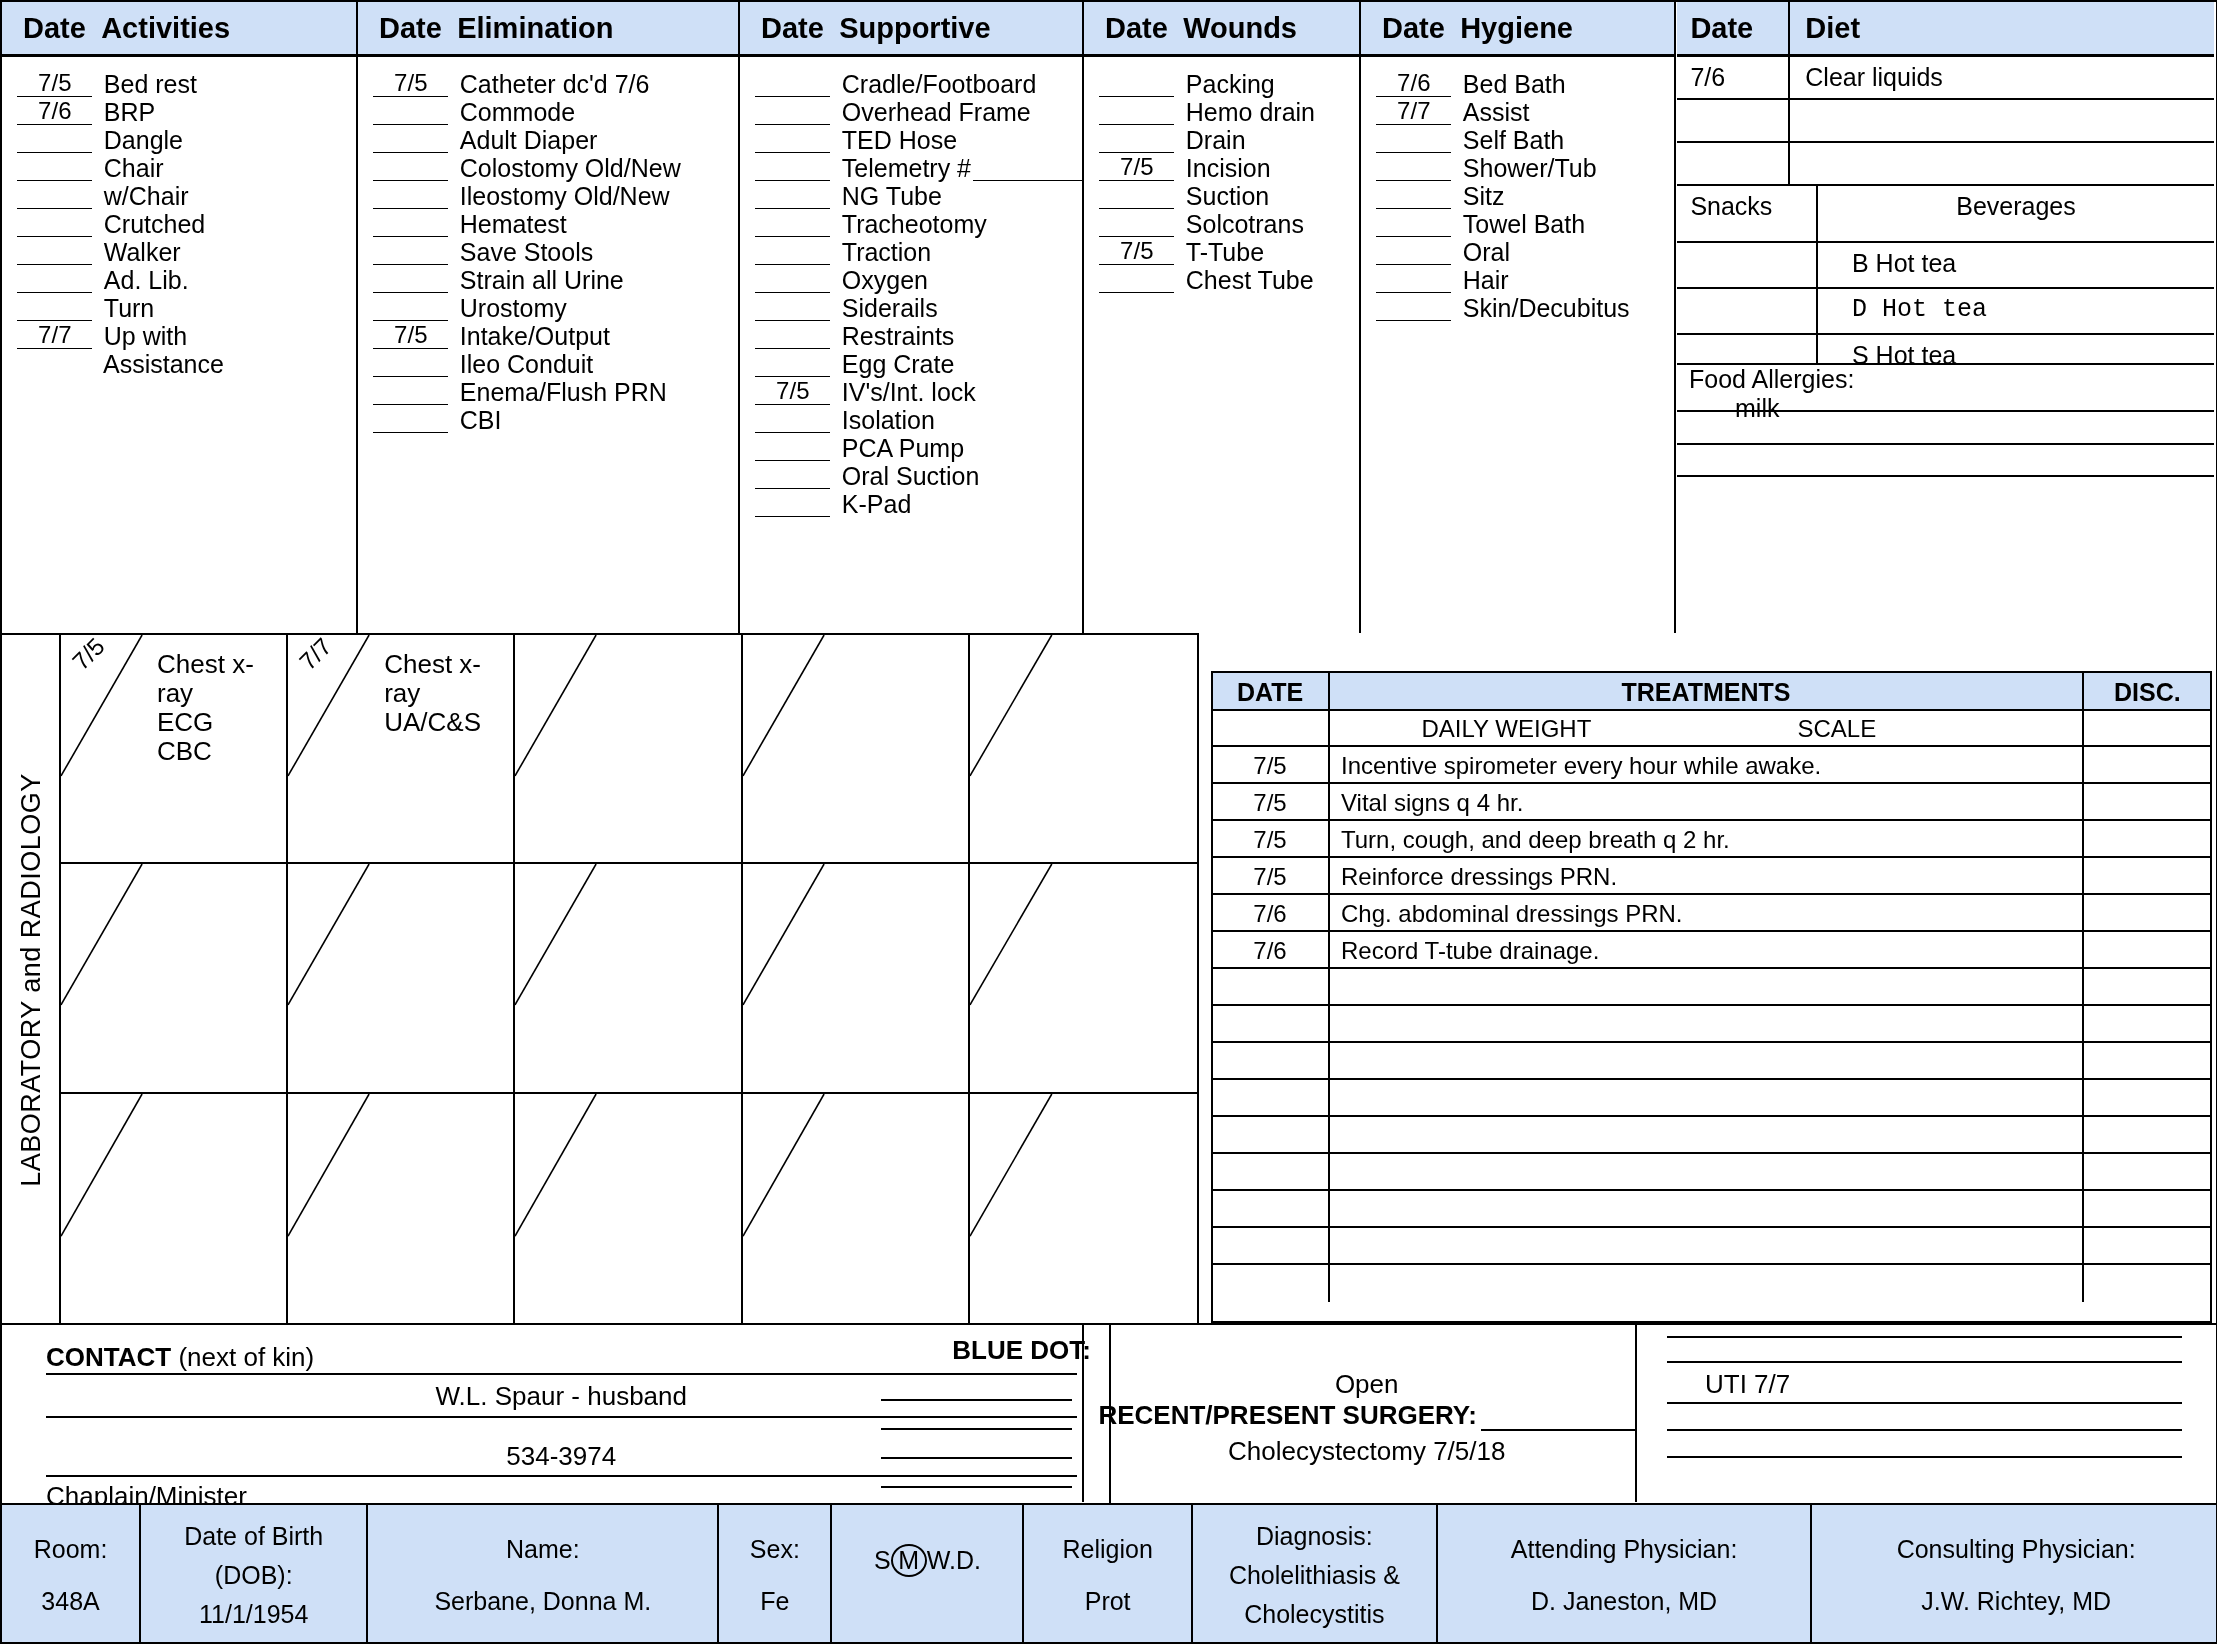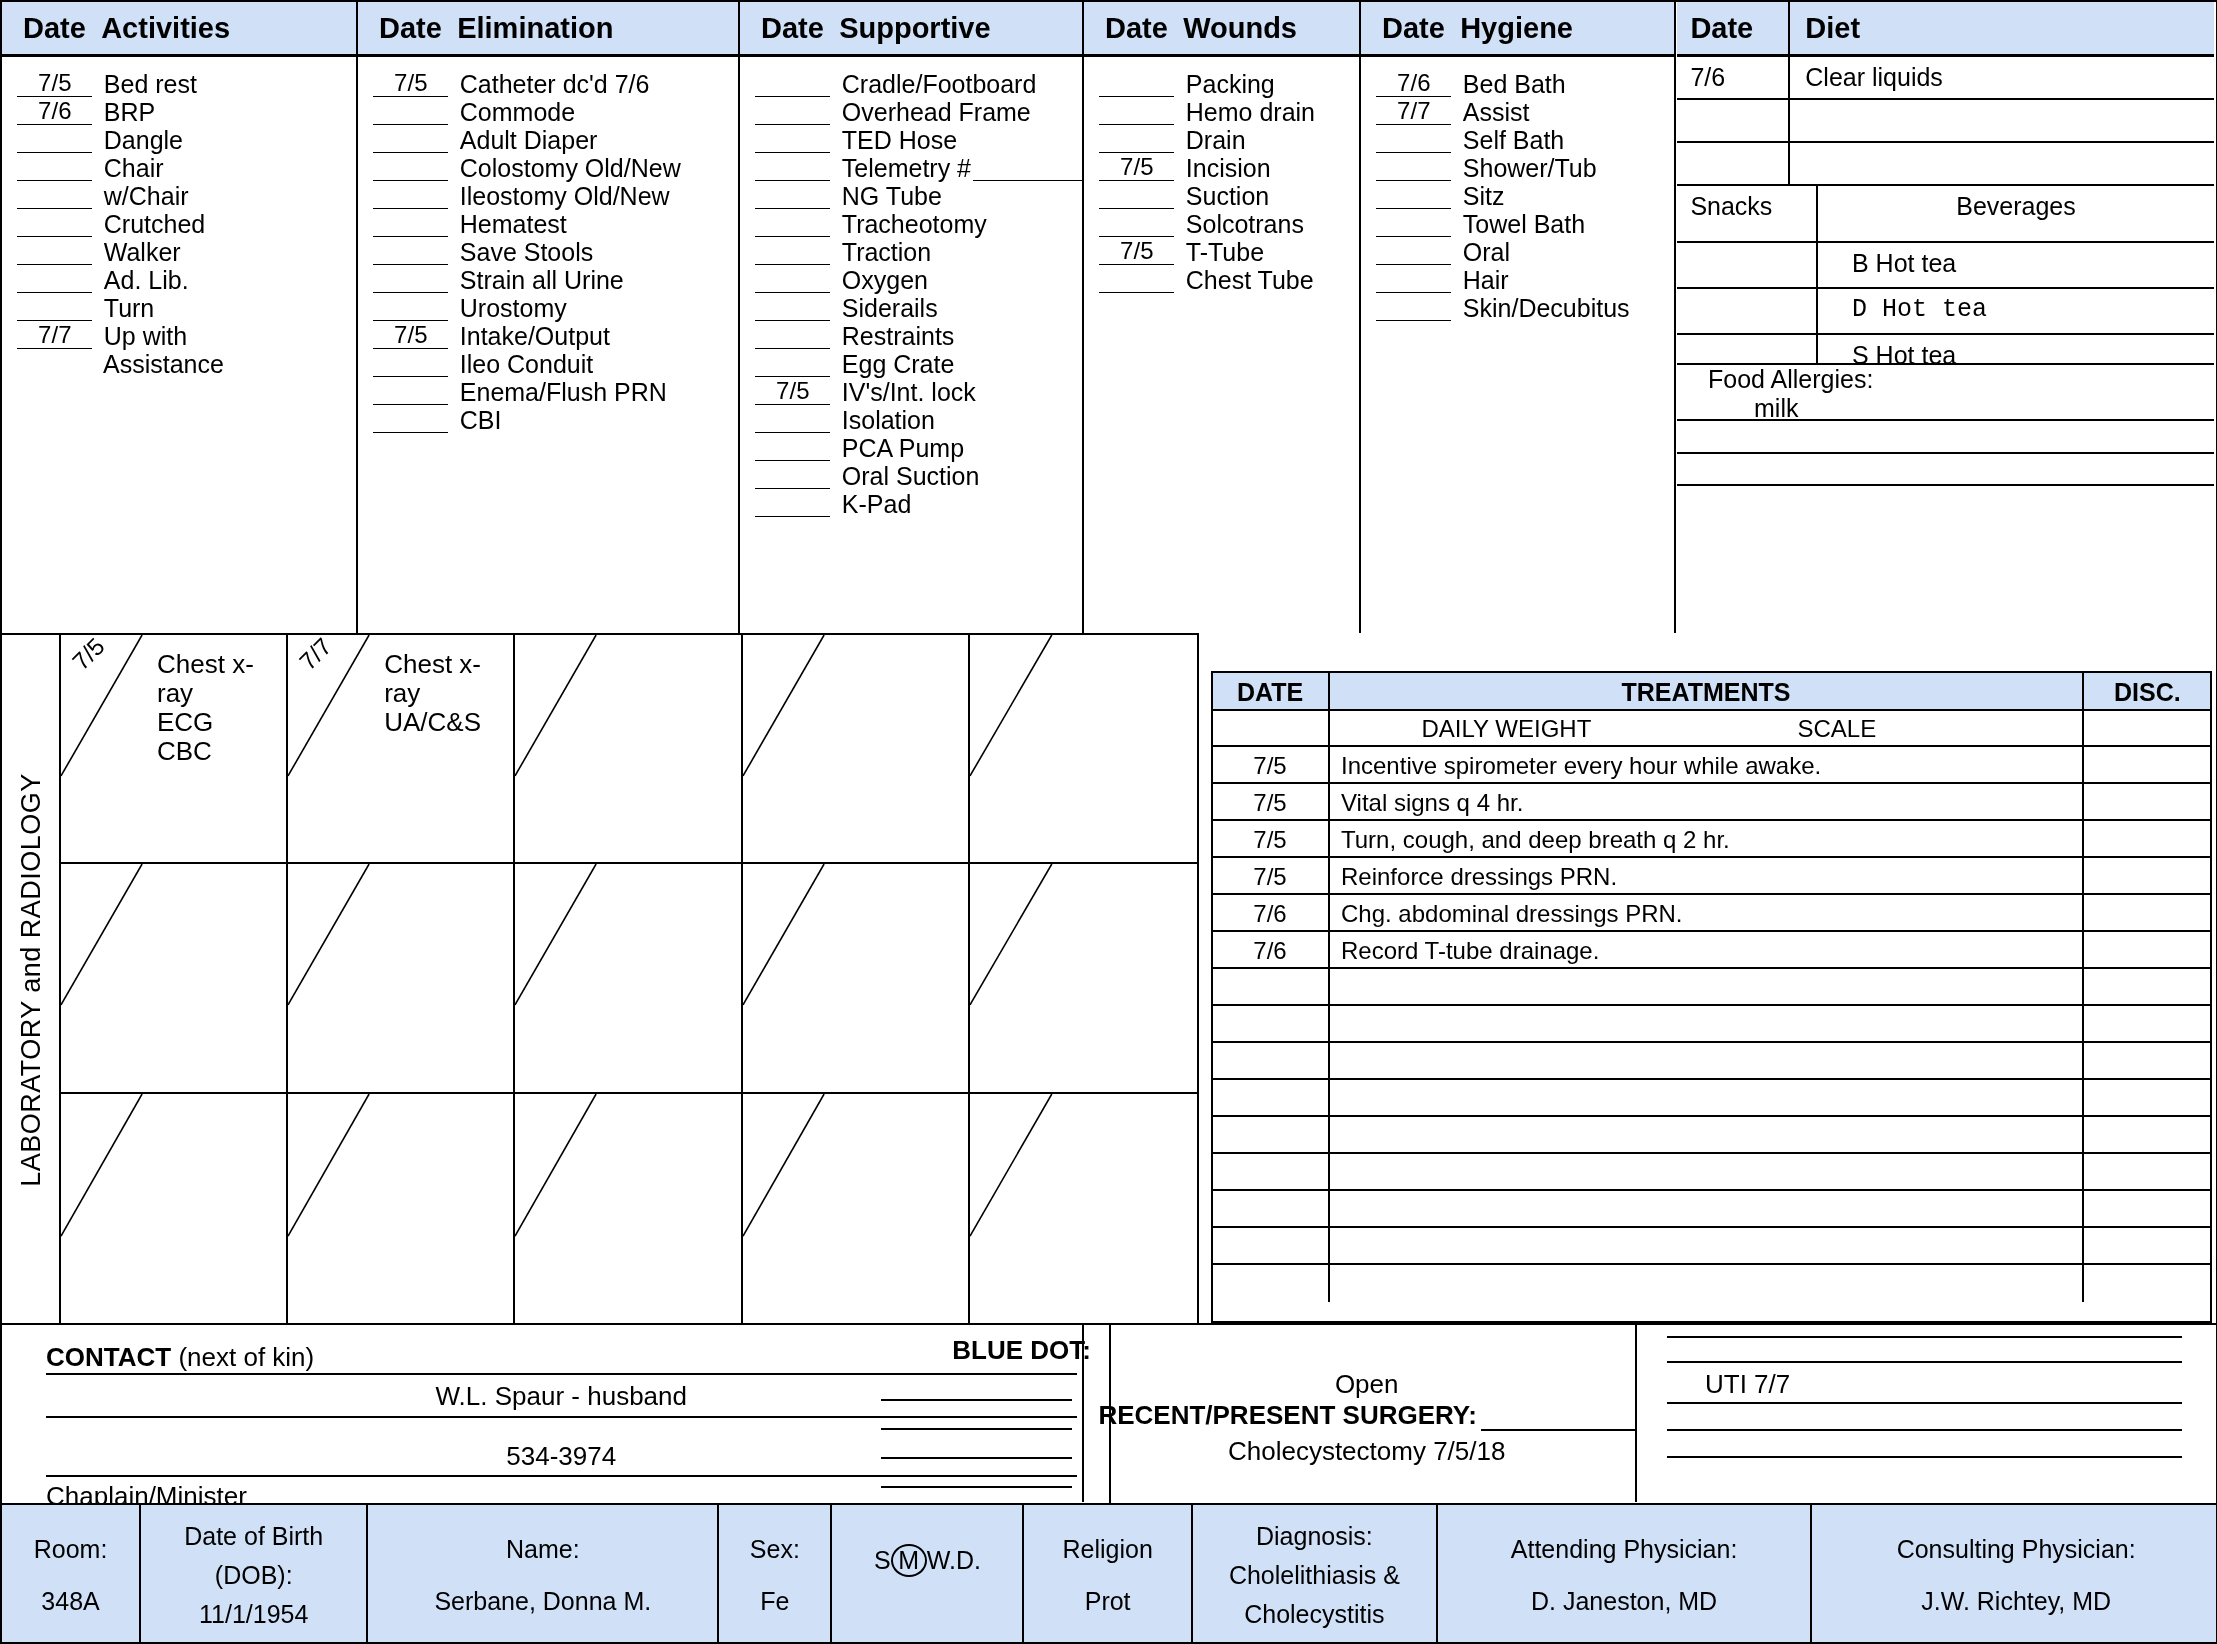--- a/index.html
+++ b/index.html
@@ -406,21 +406,21 @@
           <div class="dietcellR" style="padding-left:34px;">B  Hot tea</div>
         </div>
         <div class="dietrow dline" style="height:46px;font-family:Liberation Mono, monospace;">
           <div class="dietcellL" style="width:141px;"></div>
           <div class="dietcellR" style="padding-left:34px;">D  Hot tea</div>
         </div>
         <div class="dietrow dline" style="height:30px;">
           <div class="dietcellL" style="width:141px;"></div>
           <div class="dietcellR" style="padding-left:34px;">S  Hot tea</div>
         </div>
-        <div class="dietrow dline" style="height:56px;display:block;padding-left:31px;">
+        <div class="dietrow dline" style="height:47px;display:block;padding-left:12px;">
           <div style="font-size:25px;">Food Allergies:</div>
           <div style="font-size:25px;padding-left:46px;">milk</div>
         </div>
         <div class="dietrow dline" style="height:32.5px;">
           <div class="dietcellL" style="border-right:none;"></div>
           <div class="dietcellR"></div>
         </div>
         <div class="dietrow dline" style="height:32.5px;">
           <div class="dietcellL" style="border-right:none;"></div>
           <div class="dietcellR"></div>

